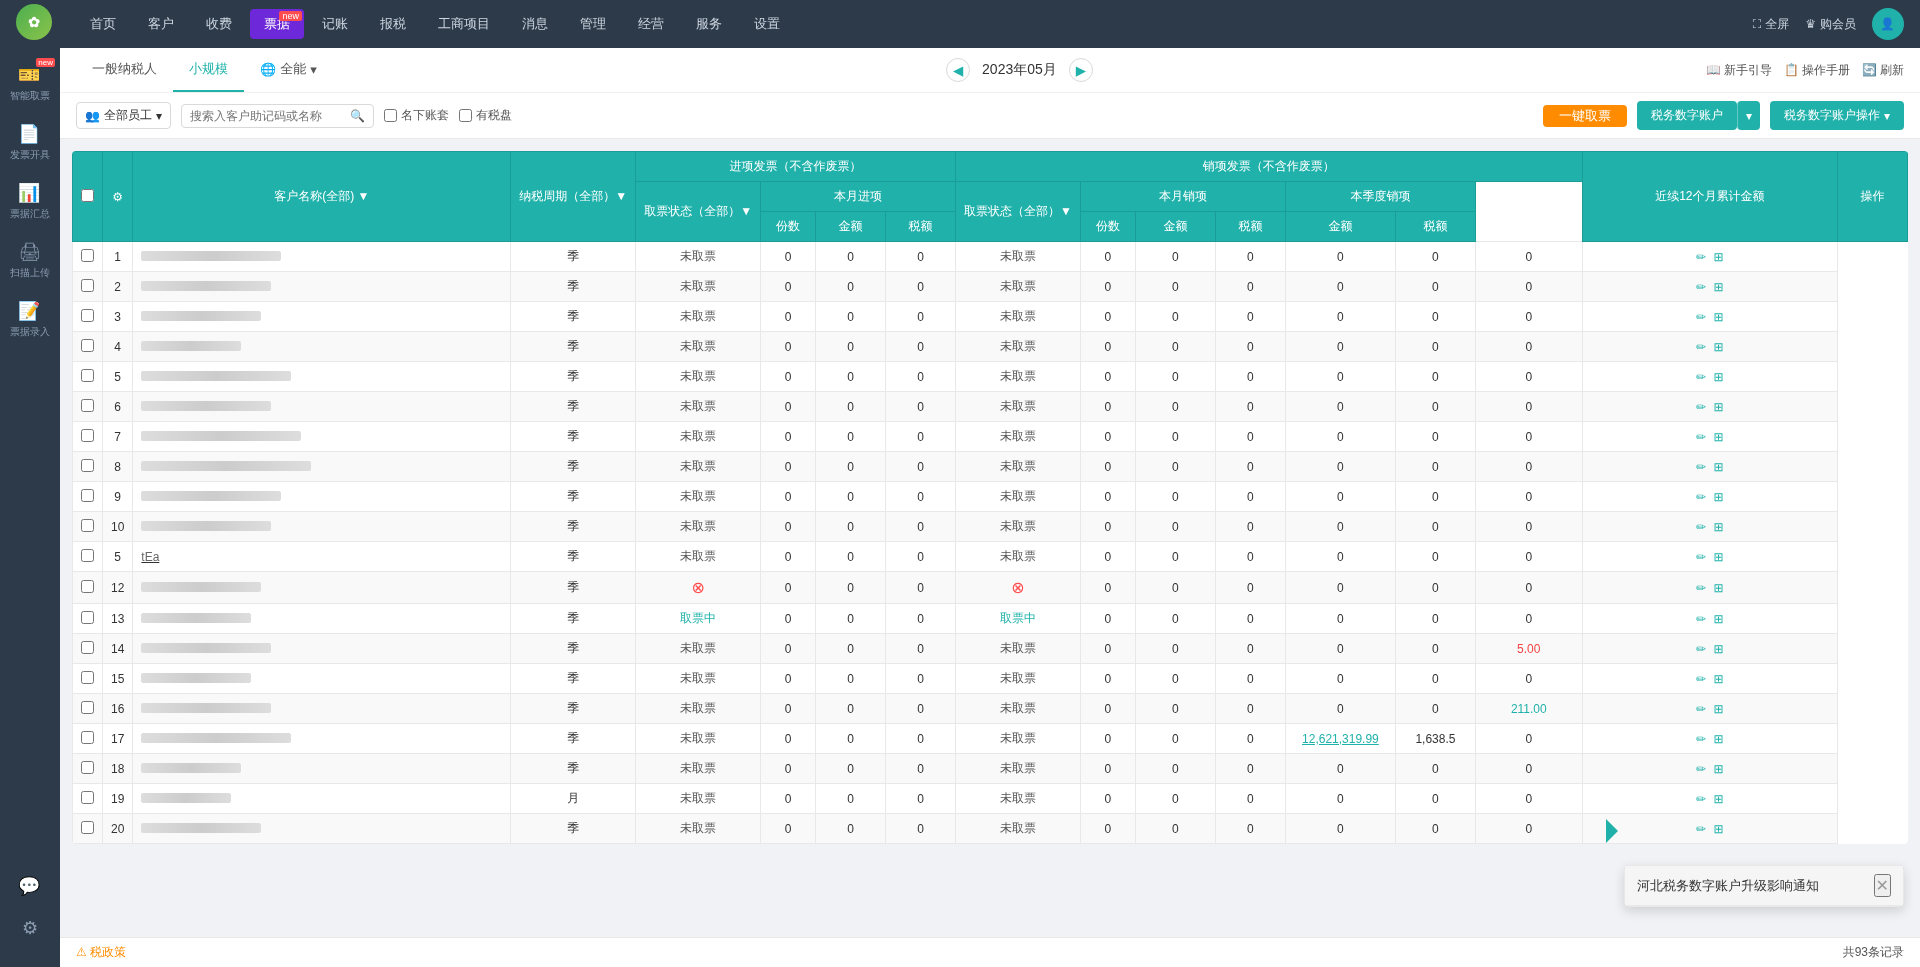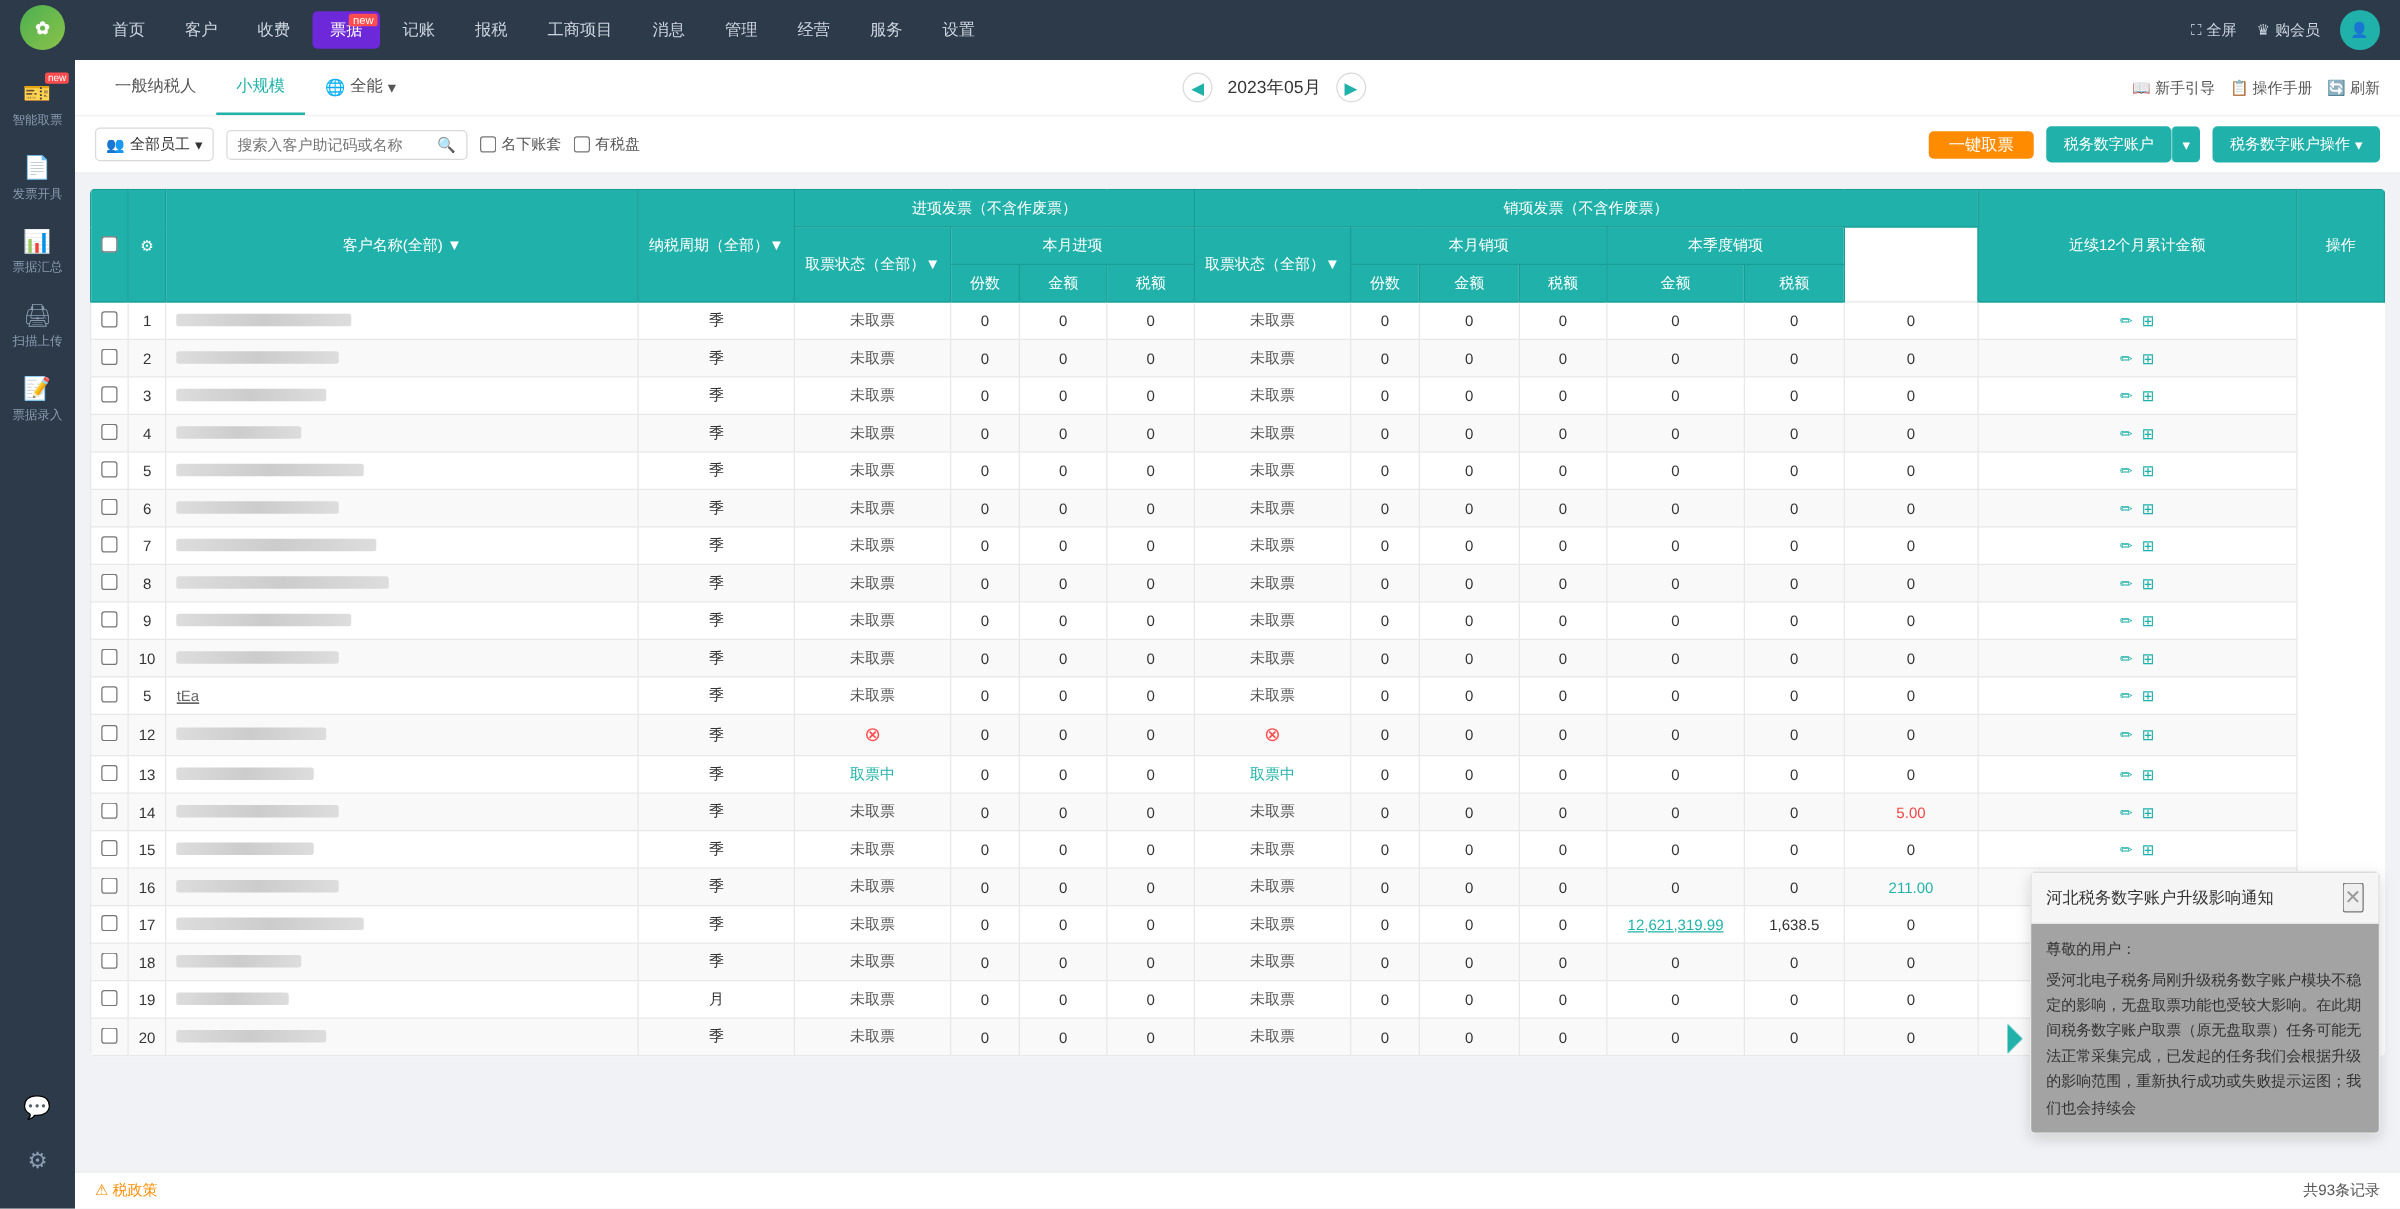--- a/index.html
+++ b/index.html
@@ -688,19 +688,15 @@
       </div>
     </div>
   </div>
 </div>
 
 <div class="notification-popup">
   <div class="notification-header">
     <span>河北税务数字账户升级影响通知</span>
     <button class="notification-close">✕</button>
   </div>
-  <div class="notification-body">
-    <div style="margin-bottom:4px;">尊敬的用户：</div>
-    <div>受河北电子税务局刚升级税务数字账户模块不稳定的影响，无盘取票功能也受较大影响。在此期间税务数字账户取票（原无盘取票）任务可能无法正常采集完成，已发起的任务我们会根据升级的影响范围，重新执行成功或失败提示运图；我们也会持续会</div>
-  </div>
 </div>
 
 <div class="teal-triangle"></div>
 
 </body></html>

